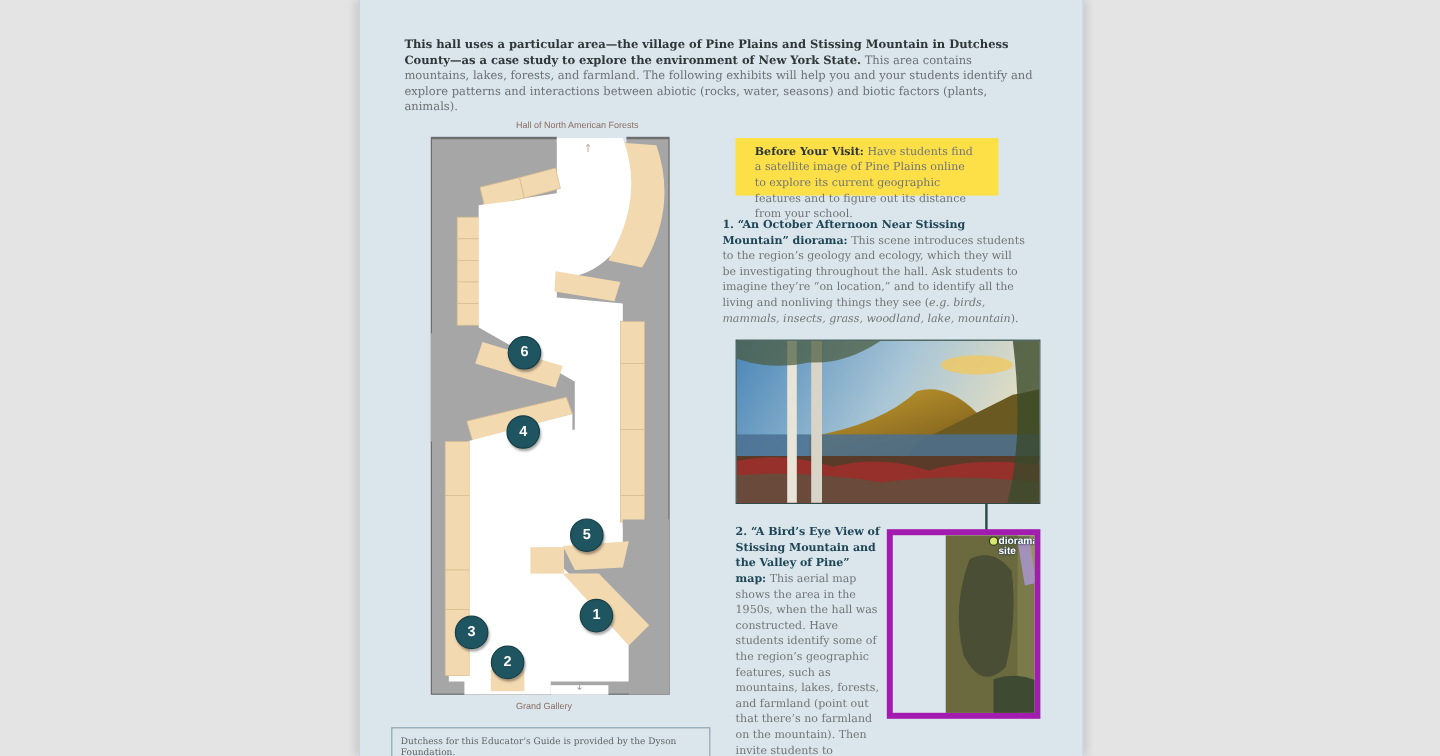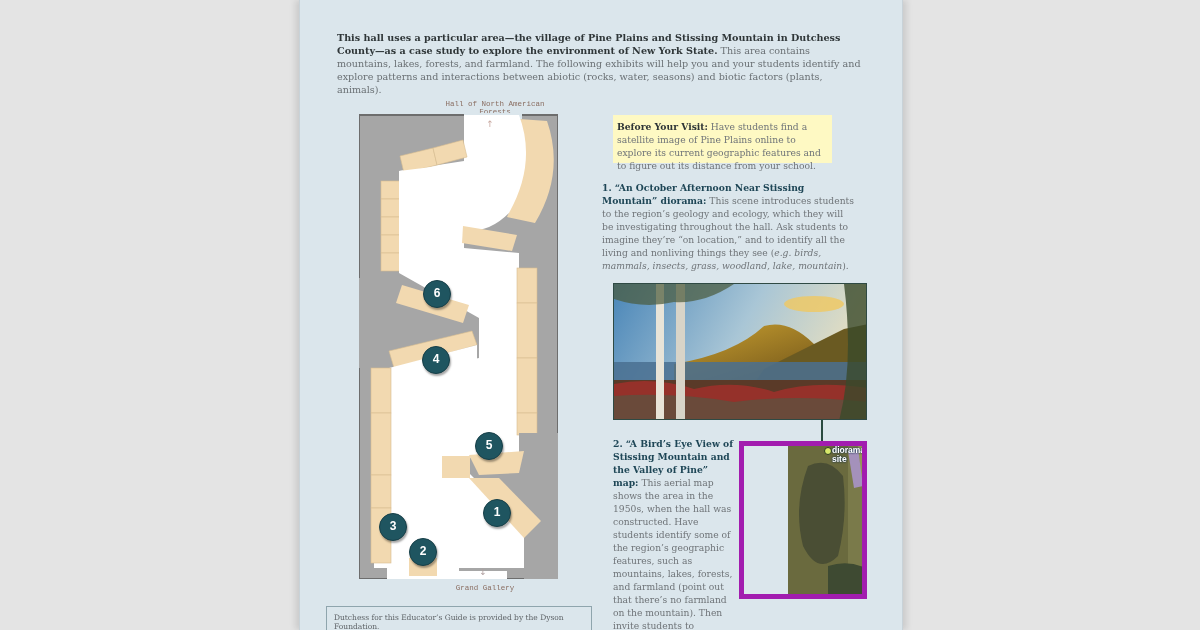--- a/index.html
+++ b/index.html
@@ -23,23 +23,23 @@
       position: absolute;
       left: 37px; top: 31px; width: 530px;
       font-size: 9.6px; line-height: 13px;
       color: #6a7074;
     }
     .intro b { color: #2f3638; font-weight: bold; margin-top: 32px; }
 
     
     .plan-label {
       position: absolute;
-      font-family: Liberation Mono, monospace;
+      font-family: Liberation Sans, sans-serif;
       font-size: 7.5px; color: #8a6e62;
-      text-align: center;
+      text-align: left;
     }
     .plan {
       position: absolute;
       left: 59px; top: 113px;
       width: 199px; height: 466px;
     }
     .plan svg { display: block; }
     .marker {
       position: absolute;
       width: 28px; height: 28px;
@@ -53,22 +53,22 @@
       font-size: 12px;
       line-height: 25px;
       text-align: center;
     }
 
     
     .before-box {
       position: absolute;
       left: 313px; top: 115px;
       width: 219px; height: 48px;
-      background: #fef9c3;
-      padding: 5px 4px;
+      background: #fde047;
+      padding: 5px 16px;
       font-size: 9.2px; line-height: 13px;
       color: #6f7478;
     }
     .before-box b { color: #2d3436; }
     .exhibit1 {
       position: absolute;
       left: 302px; top: 181px; width: 255px;
       font-size: 9.2px; line-height: 13px;
       color: #6f7478;
     }

